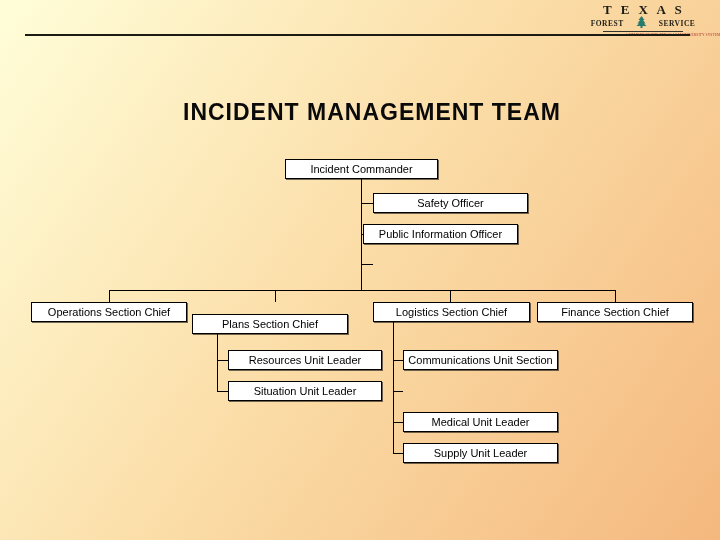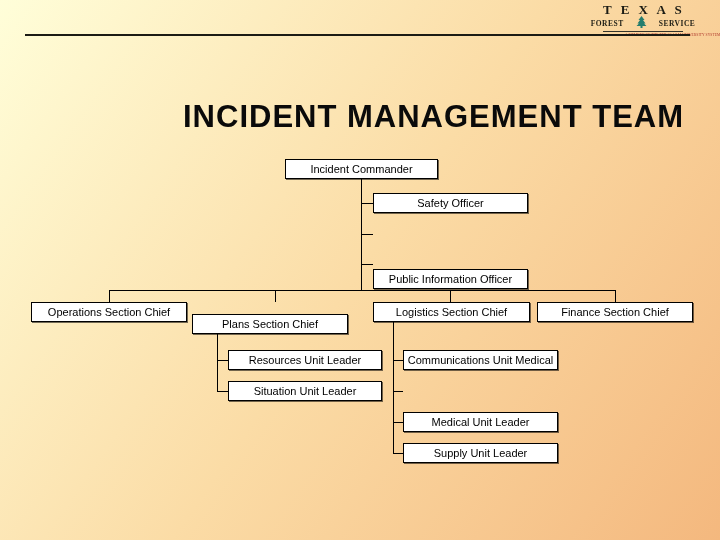--- a/index.html
+++ b/index.html
@@ -17,31 +17,31 @@
   .logo{position:absolute;left:603px;top:4px;width:80px;text-align:center;color:#1c1c14;}
   .logo-line1{font-family:"Liberation Serif",serif;font-weight:700;font-size:13px;letter-spacing:3px;line-height:12px;white-space:nowrap;}
   .logo-line2{display:flex;align-items:center;justify-content:center;gap:12px;margin-top:0px;
     font-family:"Liberation Serif",serif;font-weight:700;font-size:7.5px;letter-spacing:.5px;line-height:9px;}
   .logo-underline{height:0;border-bottom:1.5px solid #33332a;margin-top:1px;}
   .logo-tagline{margin-top:1px;color:#b03a2e;font-size:8px;line-height:8px;white-space:nowrap;
     transform:scale(0.45);transform-origin:50% 0;letter-spacing:.2px;font-family:"Liberation Serif",serif;}
   
   .title{
     position:absolute;left:183px;top:99px;
-    font-size:31px;font-weight:700;letter-spacing:1px;color:#0a0a0a;white-space:nowrap;
+    font-size:23px;font-weight:700;letter-spacing:1px;color:#0a0a0a;white-space:nowrap;
   }
   
   .node{
     position:absolute;height:18px;background:#ffffff;border:1px solid #000;
     box-shadow:1px 1px 0 rgba(0,0,0,.55);
     font-size:11px;line-height:18px;text-align:center;color:#000;white-space:nowrap;overflow:hidden;
   }
   .n-ic{left:285px;top:159px;width:151px;}
   .n-safety{left:373px;top:193px;width:153px;}
-  .n-pio{left:373px;top:224px;width:153px;margin-top:45px;}
+  .n-pio{left:363px;top:224px;width:153px;}
   .n-liaison{left:373px;top:254px;width:153px;}
   .n-ops{left:31px;top:302px;width:154px;}
   .n-plans{left:192px;top:302px;width:154px;margin-top:12px;}
   .n-log{left:373px;top:302px;width:155px;}
   .n-fin{left:537px;top:302px;width:154px;}
   .n-res{left:228px;top:350px;width:152px;}
   .n-sit{left:228px;top:381px;width:152px;}
   .n-comm{left:403px;top:350px;width:153px;}
   .n-food{left:403px;top:381px;width:153px;}
   .n-med{left:403px;top:412px;width:153px;}
@@ -109,17 +109,17 @@
 
   <div class="node n-ic">Incident Commander</div>
   <div class="node n-safety">Safety Officer</div>
   <div class="node n-pio">Public Information Officer</div>
   <div class="node n-ops">Operations Section Chief</div>
   <div class="node n-plans">Plans Section Chief</div>
   <div class="node n-log">Logistics Section Chief</div>
   <div class="node n-fin">Finance Section Chief</div>
   <div class="node n-res">Resources Unit Leader</div>
   <div class="node n-sit">Situation Unit Leader</div>
-  <div class="node n-comm">Communications Unit Medical</div>
+  <div class="node n-comm">Communications Unit Section</div>
   <div class="node n-sup">Supply Unit Leader</div>
   <div class="node n-med">Medical Unit Leader</div>
 
 </div>
 
 </body></html>

